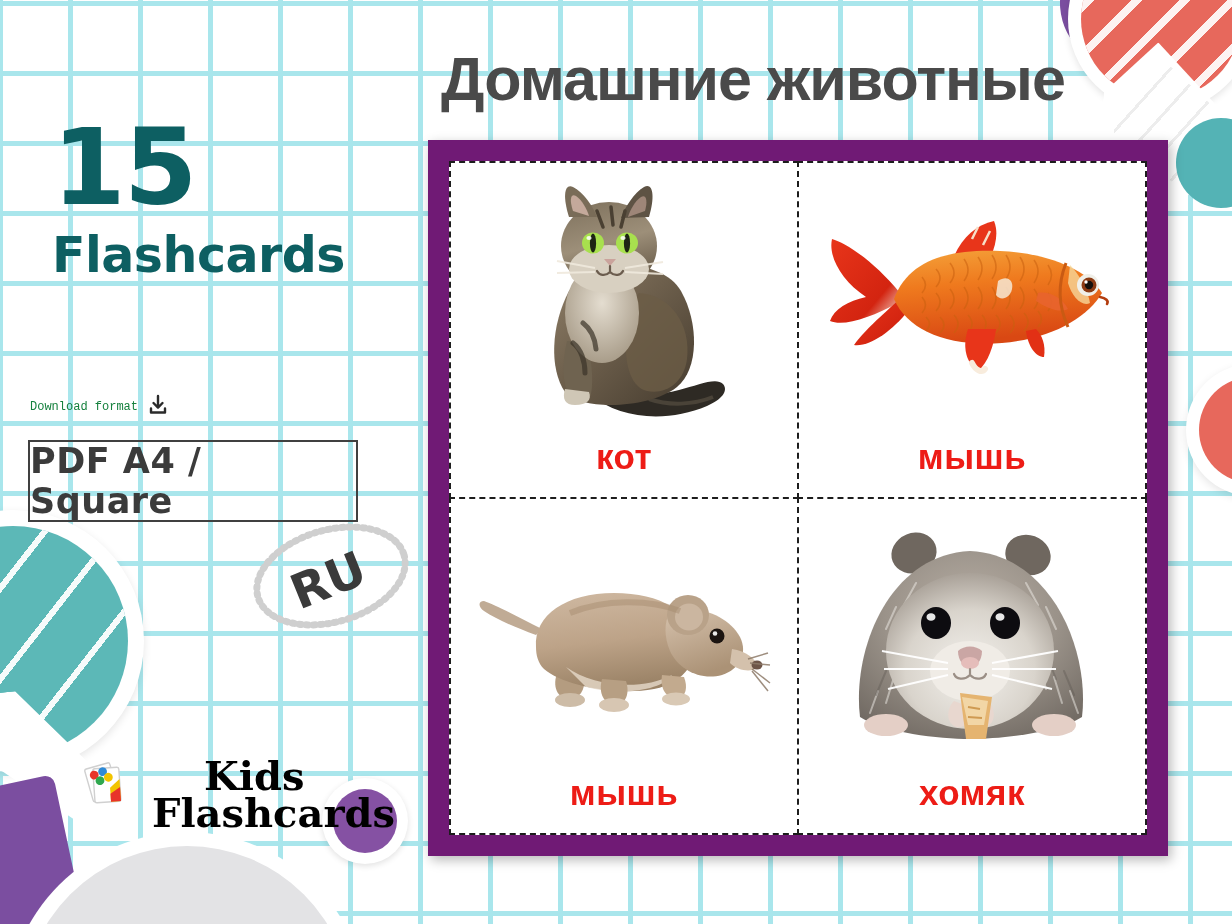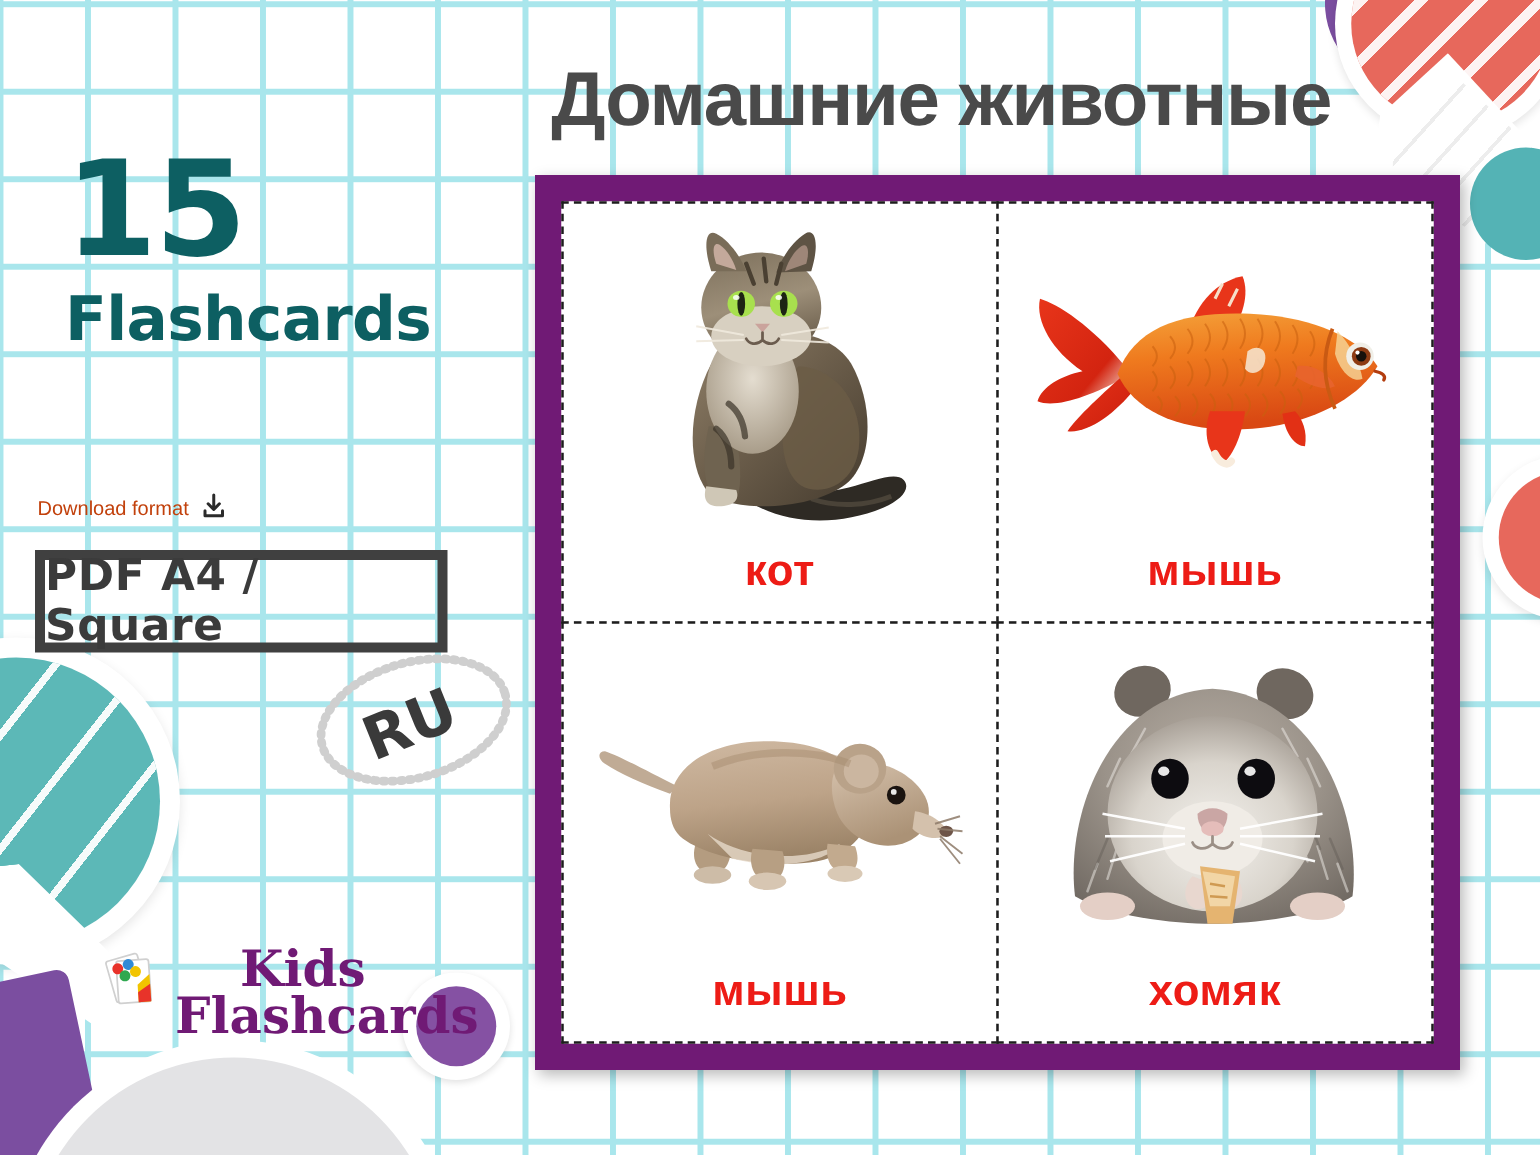--- a/index.html
+++ b/index.html
@@ -126,46 +126,46 @@
   }
   #count-label{
     font-size:49px;font-weight:bold;color:#0d5f62;margin-top:14px;
     letter-spacing:-.5px;font-family:"DejaVu Sans", sans-serif;
   }
 
   #download-row{
     position:absolute;left:30px;top:394px;z-index:6;
     display:flex;align-items:center;gap:9px;
   }
-  #download-label{font-size:16px;color:#c2410c;font-family:Liberation Sans, sans-serif;}
+  #download-label{font-size:12px;color:#15803d;font-family:Liberation Mono, monospace;}
   #download-icon{display:block;}
 
   #format-button{
     position:absolute;left:28px;top:440px;z-index:6;
-    width:330px;height:82px;border:8px solid #404040;background:transparent;
+    width:330px;height:82px;border:2px solid #404040;background:transparent;
     display:flex;align-items:center;justify-content:center;cursor:pointer;
     box-sizing:border-box;
   }
   #format-label{
     font-size:35px;font-weight:bold;color:#3b3b3b;letter-spacing:.5px;
     font-family:"DejaVu Sans", sans-serif;
   }
 
   
   #lang-stamp{position:absolute;left:246px;top:516px;width:170px;height:120px;z-index:7;}
   #lang-stamp-text{
     position:absolute;left:44px;top:36px;
     font-size:48px;font-weight:bold;color:#3a3a3a;
     transform:rotate(-22deg);font-family:"DejaVu Sans", sans-serif;
   }
 
   
   #brand{position:absolute;left:78px;top:758px;z-index:8;display:flex;align-items:flex-start;}
   #brand-text{
-    margin-left:4px;color:#701a75;font-weight:bold;line-height:.92;
+    margin-left:16px;color:#000000;font-weight:bold;line-height:.92;
     font-family:"DejaVu Serif", serif;
   }
   #brand-line1{font-size:40px;padding-left:52px;}
   #brand-line2{font-size:40px;}
 
   
   #page-title{
     position:absolute;left:428px;top:44px;z-index:6;
     font-size:61px;font-weight:bold;color:#4a4a4a;
     font-family:"Liberation Sans", sans-serif;letter-spacing:-1px;

